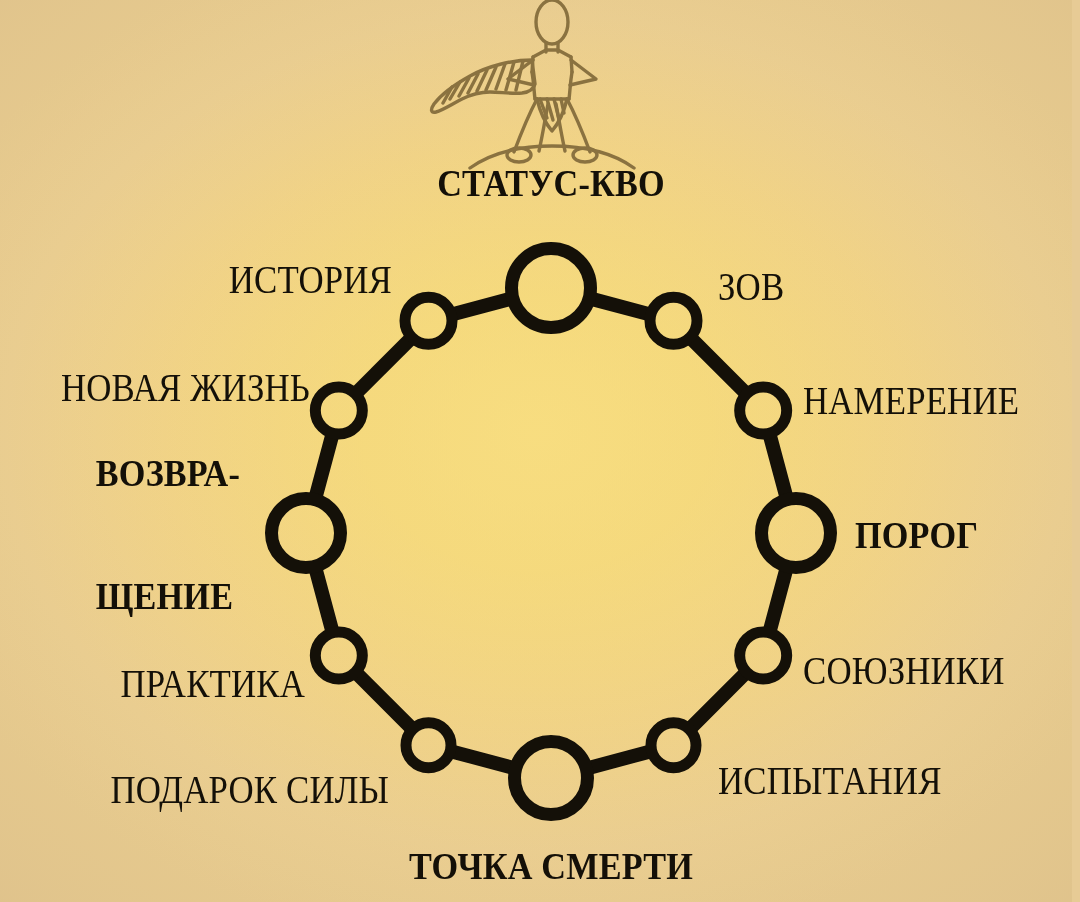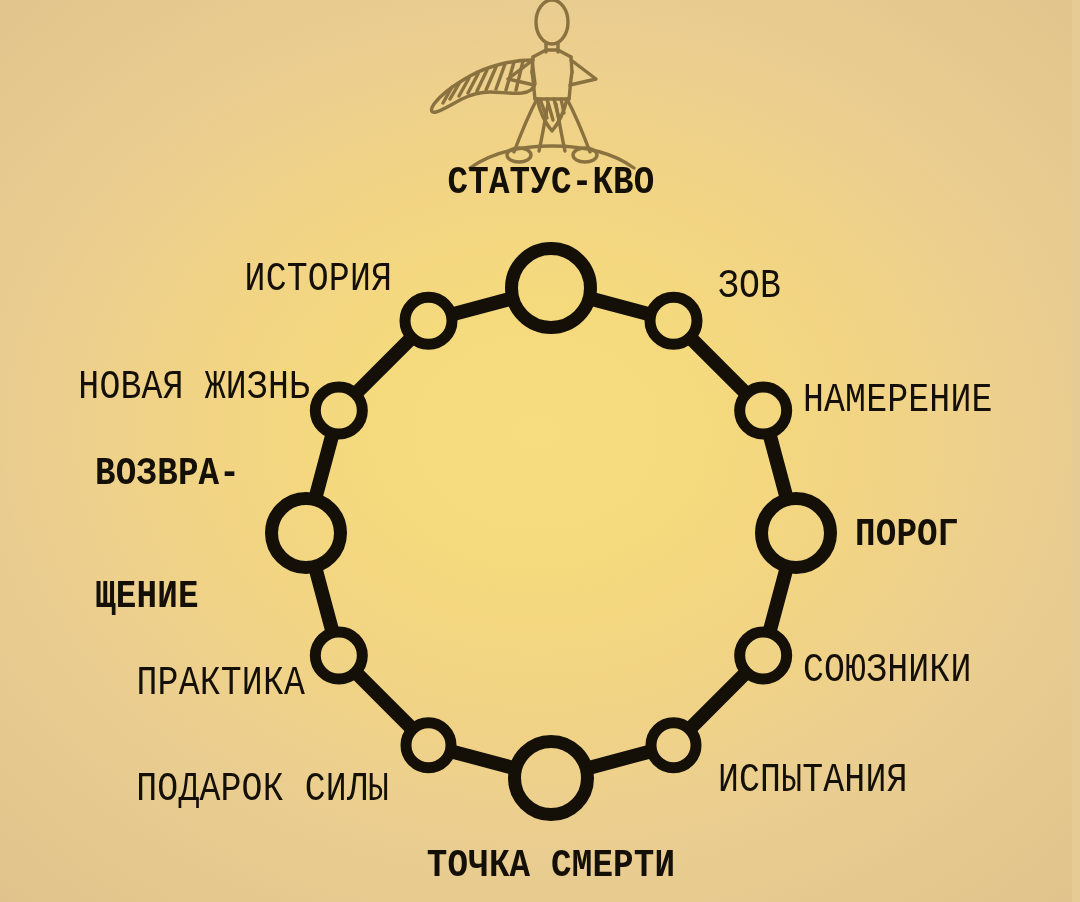--- a/index.html
+++ b/index.html
@@ -6,21 +6,21 @@
   html, body {
     margin: 0;
     padding: 0;
     background: #e7cb95;
   }
   #stage {
     position: relative;
     width: 1072px;
     height: 902px;
     overflow: hidden;
-    font-family: Liberation Mono, monospace;
+    font-family: Liberation Serif, serif;
     background: radial-gradient(ellipse 62% 58% at 50% 48%,
                 #f7dc7d 0%,
                 #f5d97a 26%,
                 #f0d287 56%,
                 #e9cd93 80%,
                 #e5c991 100%);
   }
   #bg-svg, #diagram-svg, #hero-svg {
     position: absolute;
     top: 0;

